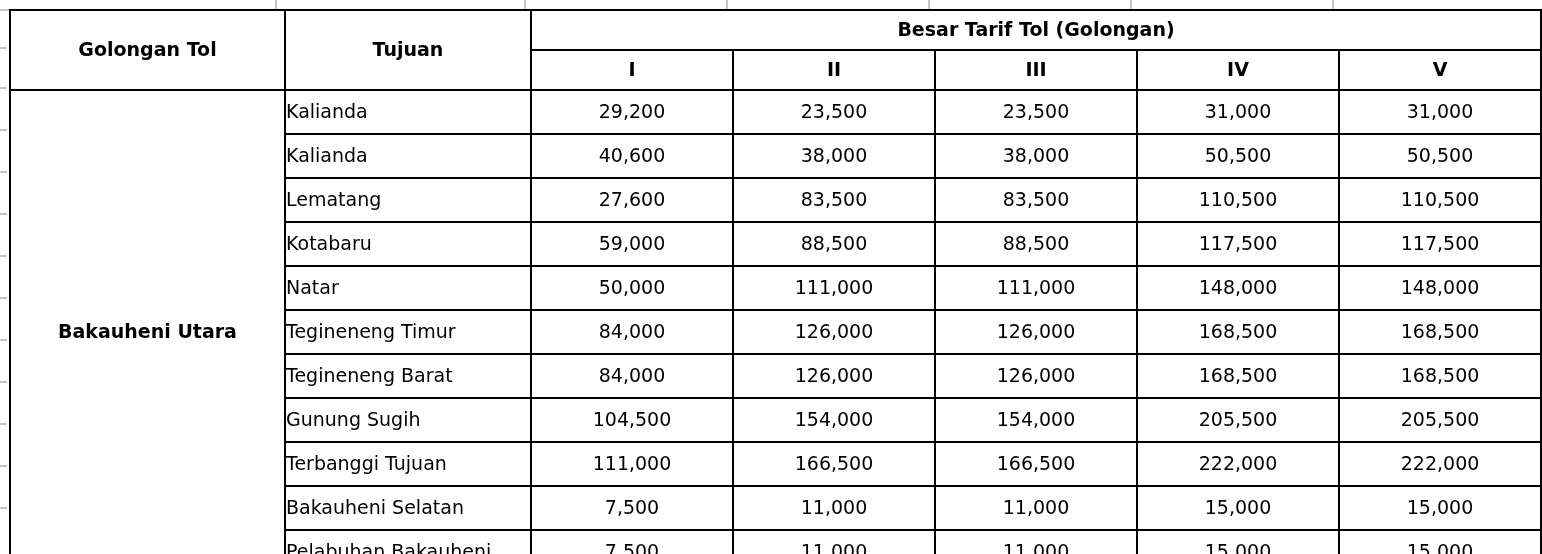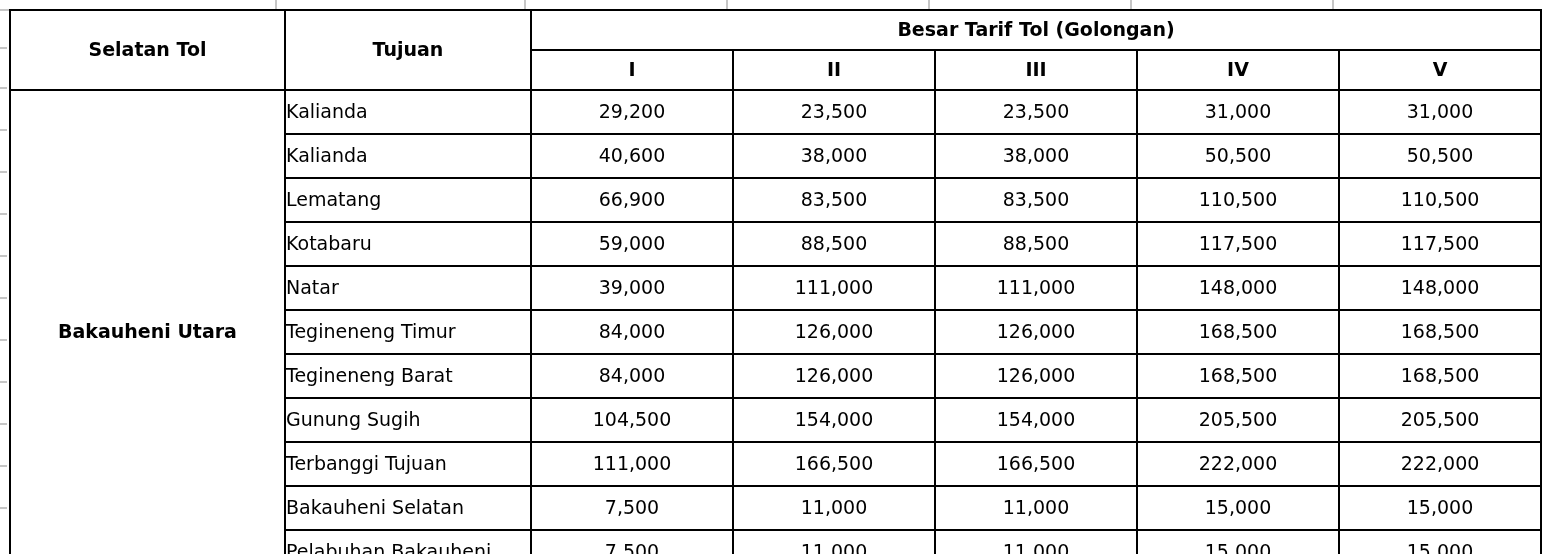--- a/index.html
+++ b/index.html
@@ -147,21 +147,21 @@
       <col style="width:275px;">
       <col style="width:246px;">
       <col class="c-gol">
       <col class="c-gol">
       <col class="c-gol">
       <col class="c-gol">
       <col class="c-gol">
     </colgroup>
     <thead>
       <tr>
-        <th class="hdr hdr-gerbang" rowspan="2">Selatan Tol</th>
+        <th class="hdr hdr-gerbang" rowspan="2">Golongan Tol</th>
         <th class="hdr hdr-tujuan" rowspan="2">Tujuan</th>
         <th class="hdr hdr-group" colspan="5">Besar Tarif Tol (Golongan)</th>
       </tr>
       <tr>
         <th class="hdr hdr-gol">I</th>
         <th class="hdr hdr-gol">II</th>
         <th class="hdr hdr-gol">III</th>
         <th class="hdr hdr-gol">IV</th>
         <th class="hdr hdr-gol">V</th>
       </tr>
@@ -180,37 +180,37 @@
         <tr>
           <td class="cell-tujuan">Kalianda</td>
           <td class="cell-num">40,600</td>
           <td class="cell-num">38,000</td>
           <td class="cell-num">38,000</td>
           <td class="cell-num">50,500</td>
           <td class="cell-num">50,500</td>
         </tr>
         <tr>
           <td class="cell-tujuan">Lematang</td>
-          <td class="cell-num">66,900</td>
+          <td class="cell-num">27,600</td>
           <td class="cell-num">83,500</td>
           <td class="cell-num">83,500</td>
           <td class="cell-num">110,500</td>
           <td class="cell-num">110,500</td>
         </tr>
         <tr>
           <td class="cell-tujuan">Kotabaru</td>
           <td class="cell-num">59,000</td>
           <td class="cell-num">88,500</td>
           <td class="cell-num">88,500</td>
           <td class="cell-num">117,500</td>
           <td class="cell-num">117,500</td>
         </tr>
         <tr>
           <td class="cell-tujuan">Natar</td>
-          <td class="cell-num">39,000</td>
+          <td class="cell-num">50,000</td>
           <td class="cell-num">111,000</td>
           <td class="cell-num">111,000</td>
           <td class="cell-num">148,000</td>
           <td class="cell-num">148,000</td>
         </tr>
         <tr>
           <td class="cell-tujuan">Tegineneng Timur</td>
           <td class="cell-num">84,000</td>
           <td class="cell-num">126,000</td>
           <td class="cell-num">126,000</td>

